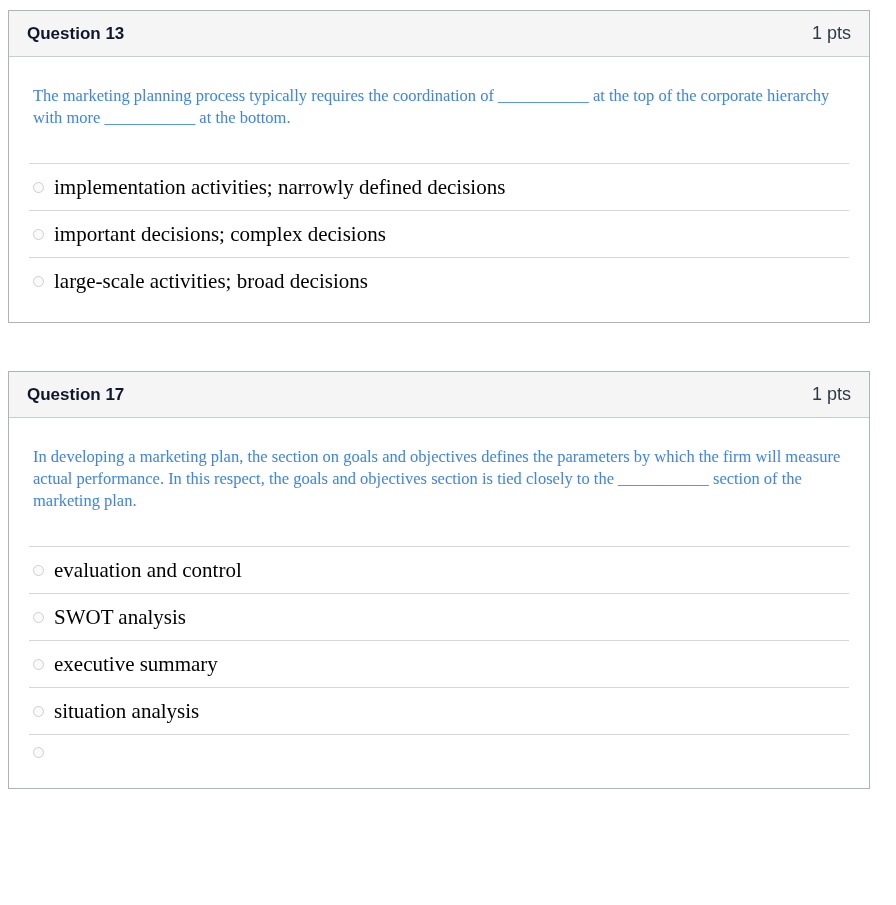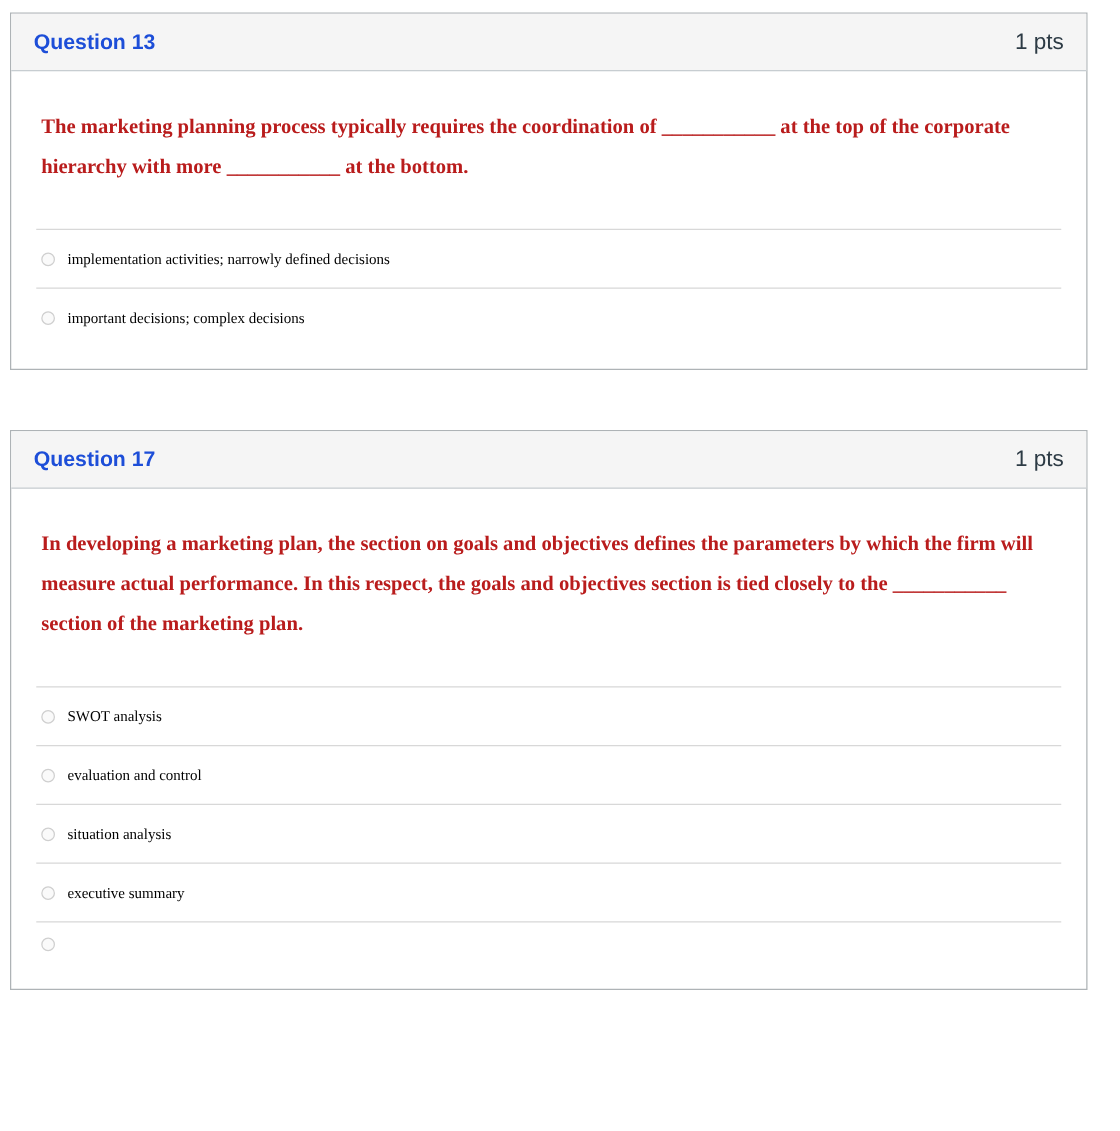--- a/index.html
+++ b/index.html
@@ -22,57 +22,56 @@
     display: flex;
     justify-content: space-between;
     align-items: center;
     background: #f5f5f5;
     border-bottom: 1px solid #c7cdd1;
     padding: 12px 18px;
   }
   .question-title {
     font-size: 17px;
     font-weight: bold;
-    color: #1d4ed8;
+    color: #0f172a;
   }
   .question-points {
     font-size: 18px;
     color: #2d3b45;
   }
   .question-body {
     padding: 28px 20px 18px 20px;
   }
   .question-text {
     font-family: "Liberation Serif", serif;
     font-size: 16.5px;
-    line-height: 32px;
-    color: #b91c1c;
+    line-height: 22px;
+    color: #3b82f6;
     padding: 0 4px 34px 4px;
-    font-weight: bold;
   }
   .options-list { }
   .option-row {
     display: flex;
     align-items: center;
     border-top: 1px solid #d8d8d8;
     padding: 12px 4px;
     cursor: pointer;
   }
   .radio-circle {
     width: 11px;
     height: 11px;
     border-radius: 50%;
     border: 1px solid #cfcfcf;
     background: #fafafa;
     flex: 0 0 auto;
     margin-right: 10px;
   }
   .option-label {
     font-family: "Liberation Serif", serif;
-    font-size: 12px;
+    font-size: 21px;
     color: #000000;
     line-height: 22px;
   }
 </style>
 </head>
 <body>
 
 <div class="page">
 
   <section class="question-card">
@@ -84,47 +83,51 @@
       <div class="question-text">The marketing planning process typically requires the coordination of ___________ at the top of the corporate hierarchy with more ___________ at the bottom.</div>
       <div class="options-list">
         <div class="option-row">
           <span class="radio-circle"></span>
           <span class="option-label">implementation activities; narrowly defined decisions</span>
         </div>
         <div class="option-row">
           <span class="radio-circle"></span>
           <span class="option-label">important decisions; complex decisions</span>
         </div>
+        <div class="option-row">
+          <span class="radio-circle"></span>
+          <span class="option-label">large-scale activities; broad decisions</span>
+        </div>
       </div>
     </div>
   </section>
 
   <section class="question-card">
     <div class="question-header">
       <span class="question-title">Question 17</span>
       <span class="question-points">1 pts</span>
     </div>
     <div class="question-body">
       <div class="question-text">In developing a marketing plan, the section on goals and objectives defines the parameters by which the firm will measure actual performance. In this respect, the goals and objectives section is tied closely to the ___________ section of the marketing plan.</div>
       <div class="options-list">
         <div class="option-row">
           <span class="radio-circle"></span>
+          <span class="option-label">evaluation and control</span>
+        </div>
+        <div class="option-row">
+          <span class="radio-circle"></span>
           <span class="option-label">SWOT analysis</span>
         </div>
         <div class="option-row">
           <span class="radio-circle"></span>
-          <span class="option-label">evaluation and control</span>
+          <span class="option-label">executive summary</span>
         </div>
         <div class="option-row">
           <span class="radio-circle"></span>
           <span class="option-label">situation analysis</span>
-        </div>
-        <div class="option-row">
-          <span class="radio-circle"></span>
-          <span class="option-label">executive summary</span>
         </div>
         <div class="option-row">
           <span class="radio-circle"></span>
         </div>
       </div>
     </div>
   </section>
 
 </div>
 

